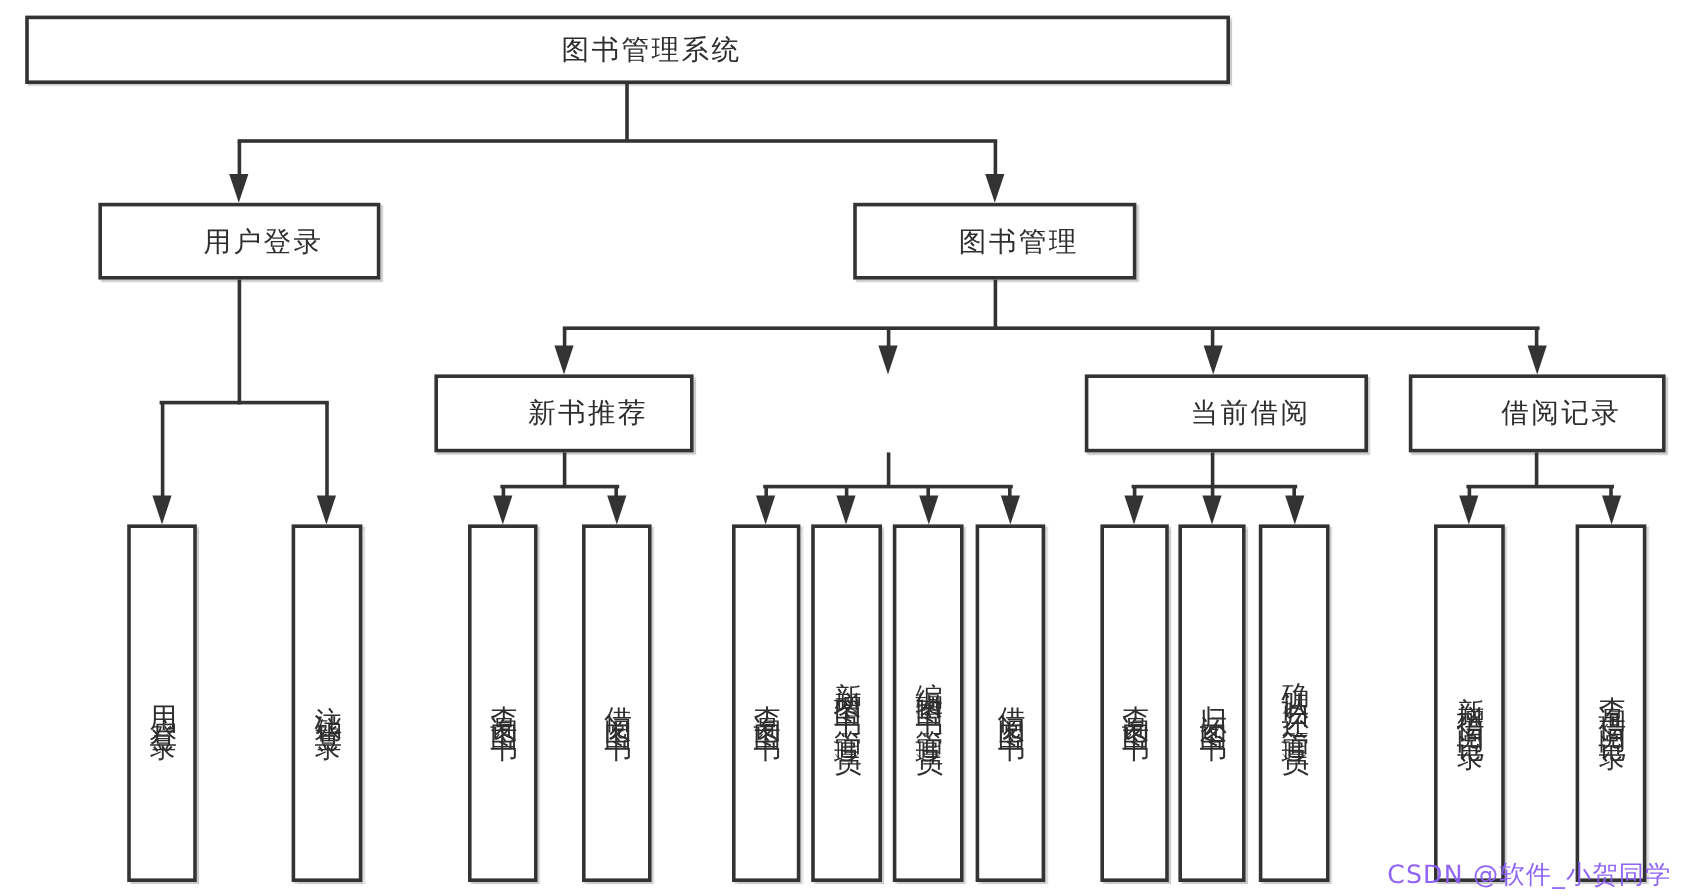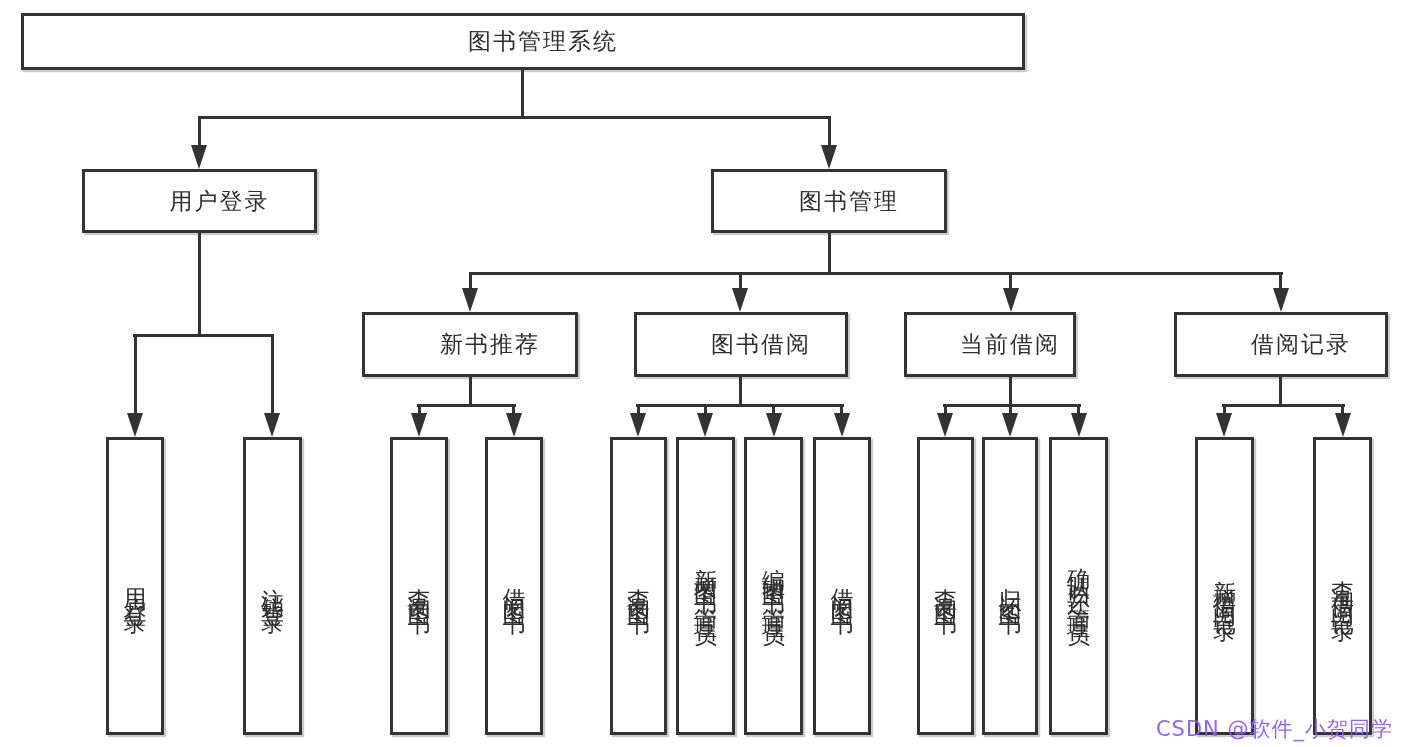--- a/index.html
+++ b/index.html
@@ -41,22 +41,21 @@
 <body>
 
 <div class="stage">
 
   <div class="box" style="left:21px;top:13px;width:1004px;height:57px;">图书管理系统</div>
 
   <div class="box" style="left:82px;top:169px;width:235px;height:64px;">用户登录</div>
   <div class="box" style="left:711px;top:169px;width:236px;height:64px;">图书管理</div>
 
   <div class="box" style="left:362px;top:312px;width:216px;height:65px;">新书推荐</div>
-  <div class="box" style="left:634px;top:312px;width:214px;height:65px;">图书借阅</div>
-  <div class="box" style="left:904px;top:312px;width:172px;height:65px;">当前借阅</div>
+  <div class="box" style="left:904px;top:312px;width:236px;height:65px;">当前借阅</div>
   <div class="box" style="left:1174px;top:312px;width:214px;height:65px;">借阅记录</div>
 
   <div class="vbox" style="left:106px;top:437px;width:58px;height:298px;">
     <span>用户登录</span>
     </div>
   <div class="vbox" style="left:243px;top:437px;width:59px;height:298px;">
     <span>注销登录</span>
     </div>
 
   <div class="vbox" style="left:390px;top:437px;width:58px;height:298px;">

